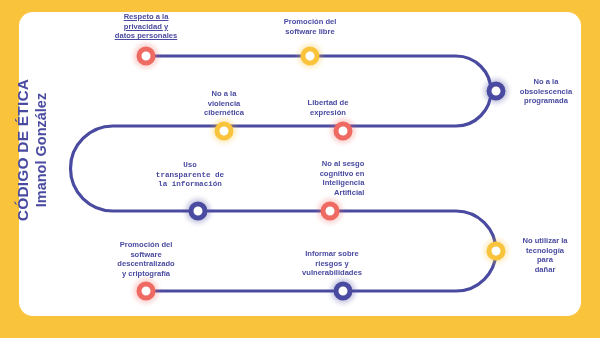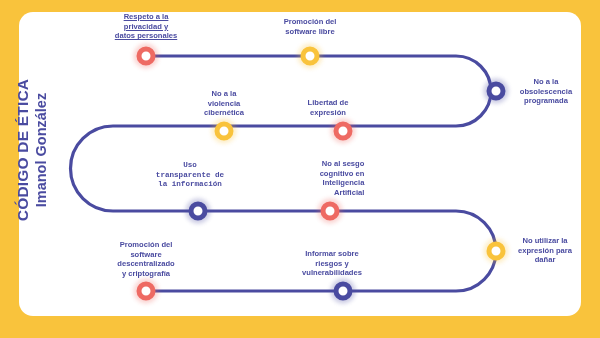--- a/index.html
+++ b/index.html
@@ -136,21 +136,21 @@
 la información</div>
       <div class="node-glow red" style="left: 330px; top: 211px;"></div>
       <div class="node red" style="left: 330px; top: 211px;"></div>
       <div class="label" style="left: 342px; top: 159px; text-align: right;">No al sesgo
 cognitivo en
 Inteligencia
 Artificial</div>
       <div class="node-glow yellow" style="left: 496px; top: 251px;"></div>
       <div class="node yellow" style="left: 496px; top: 251px;"></div>
       <div class="label" style="left: 545px; top: 236px;">No utilizar la
-expresión para
+tecnología para
 dañar</div>
       <div class="node-glow blue" style="left: 343px; top: 291px;"></div>
       <div class="node blue" style="left: 343px; top: 291px;"></div>
       <div class="label" style="left: 332px; top: 249px;">Informar sobre
 riesgos y
 vulnerabilidades</div>
       <div class="node-glow red" style="left: 146px; top: 291px;"></div>
       <div class="node red" style="left: 146px; top: 291px;"></div>
       <div class="label" style="left: 146px; top: 240px;">Promoción del
 software

